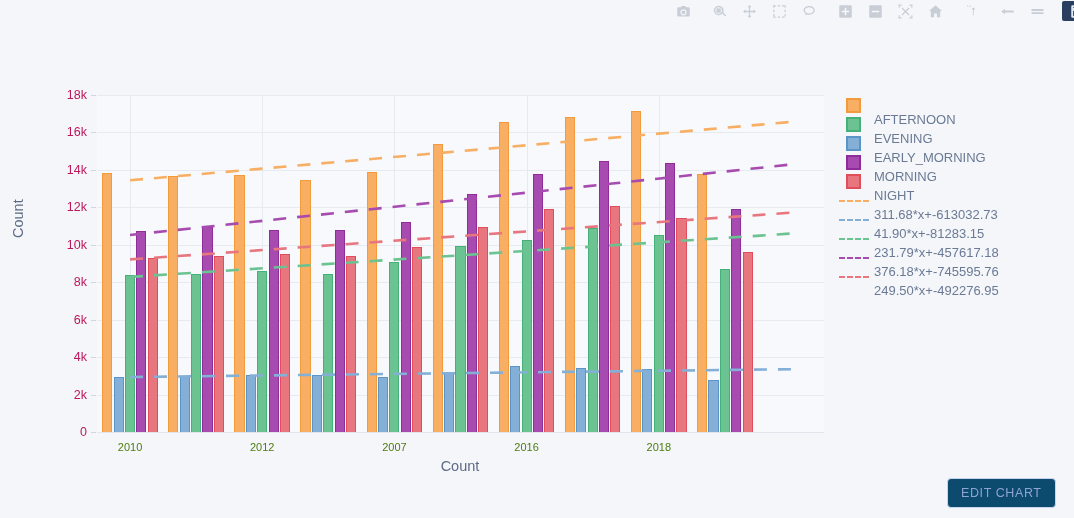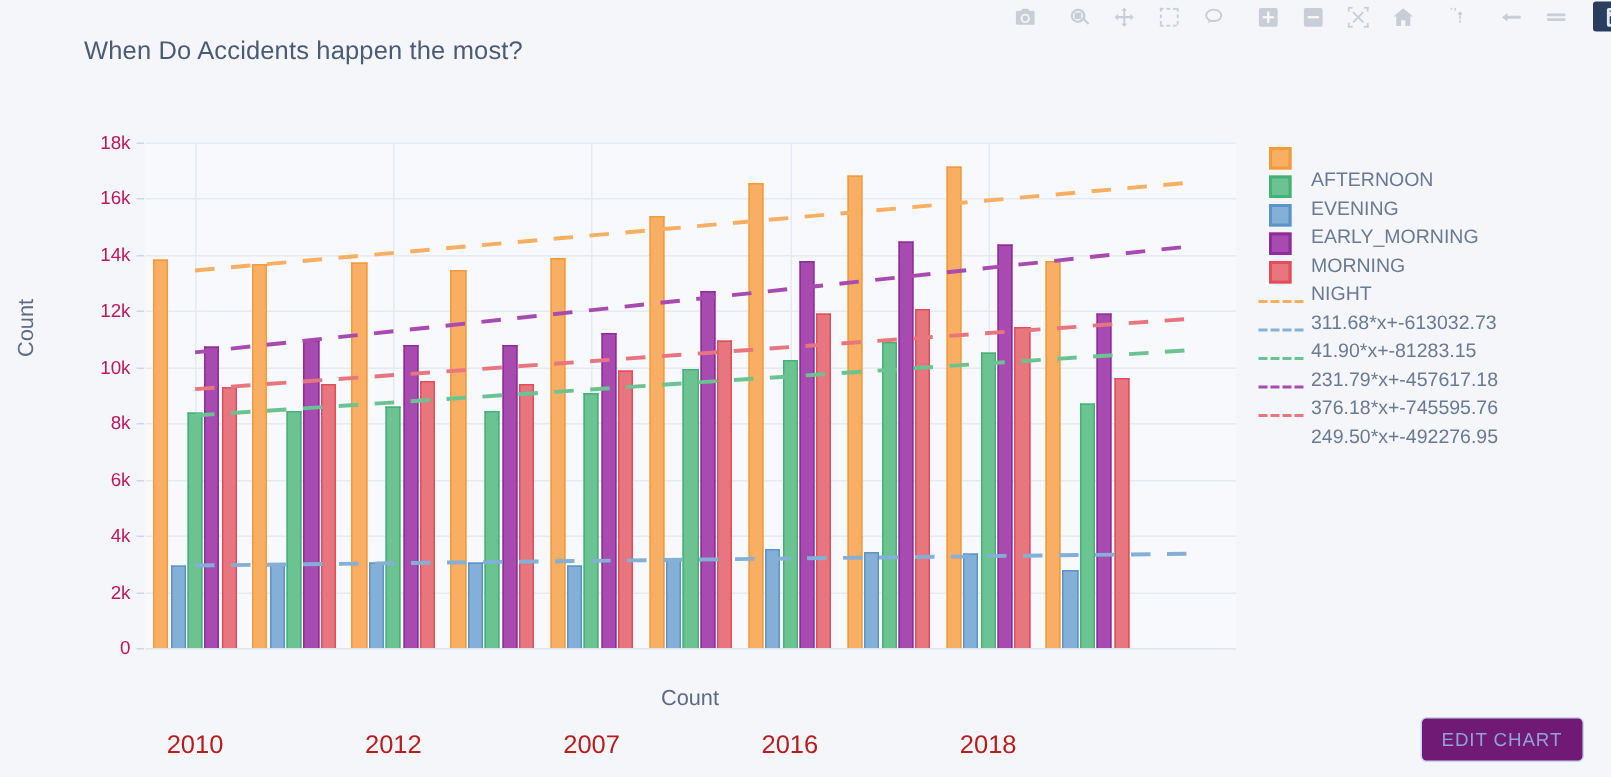--- a/index.html
+++ b/index.html
@@ -40,22 +40,22 @@
   }
   .grid-h{position:absolute;left:0;width:100%;height:1px;background:#e6ebf2;}
   .grid-v{position:absolute;top:0;height:100%;width:1px;background:#e6ebf2;}
   #xaxis-line{position:absolute;left:97px;top:432px;width:727px;height:1px;background:#e1e6ee;}
   .ytick-lbl{
     position:absolute;width:40px;text-align:right;
     font-size:12.5px;color:#be185d;line-height:1;
   }
   .ytick-mark{position:absolute;width:5px;height:1px;background:#cfd6e2;}
   .xtick-lbl{
-    position:absolute;font-size:17px;color:#b91c1c;
-    transform:translateX(-50%);white-space:nowrap;margin-top:46px;
+    position:absolute;font-size:11px;color:#4d7c0f;
+    transform:translateX(-50%);white-space:nowrap;
   }
 
   #ylabel{
     position:absolute;left:10px;top:238px;
     font-size:14.5px;color:#5d6b85;
     transform:rotate(-90deg);transform-origin:left top;
     white-space:nowrap;
   }
   #xlabel{
     position:absolute;left:460px;top:458px;
@@ -82,21 +82,21 @@
   .lg-dash i{
     position:absolute;left:-7px;top:7px;width:30px;height:0;
     border-top-width:2.5px;border-top-style:dashed;display:block;
   }
   .lg-text{font-size:13px;color:#6b7a94;white-space:nowrap;margin-top:28px;}
 
   
   #edit-chart{
     position:absolute;left:947px;top:478px;
     padding:7px 13px;border:1px solid #c9d4ee;border-radius:4px;
-    background:#701a75;color:#8fa3d4;font-size:12.5px;letter-spacing:.6px;
+    background:#0c4a6e;color:#8fa3d4;font-size:12.5px;letter-spacing:.6px;
     cursor:pointer;
   }
 </style>
 </head>
 <body>
 
 <div id="root">
 
   <div id="modebar">
       <div class="mb-group">
@@ -214,21 +214,20 @@
               <rect x="9" y="7" width="2.6" height="12"></rect>
               <rect x="13" y="10" width="2.6" height="9"></rect>
               <rect x="17" y="6" width="2.6" height="13"></rect>
               <rect x="5" y="5" width="14.6" height="1.2"></rect>
             </g>
           </svg>
         </div>
       </div>
     </div>
 
-  <div id="chart-title">When Do Accidents happen the most?</div>
 
   <div id="ylabel">Count</div>
   <div id="xlabel">Count</div>
 
   <div id="plot">
     <div id="grid-layer">
         <div class="grid-h" style="top: 337px; background: rgb(225, 230, 238);"></div>
         <div class="grid-h" style="top: 299.556px;"></div>
         <div class="grid-h" style="top: 262.111px;"></div>
         <div class="grid-h" style="top: 224.667px;"></div>

